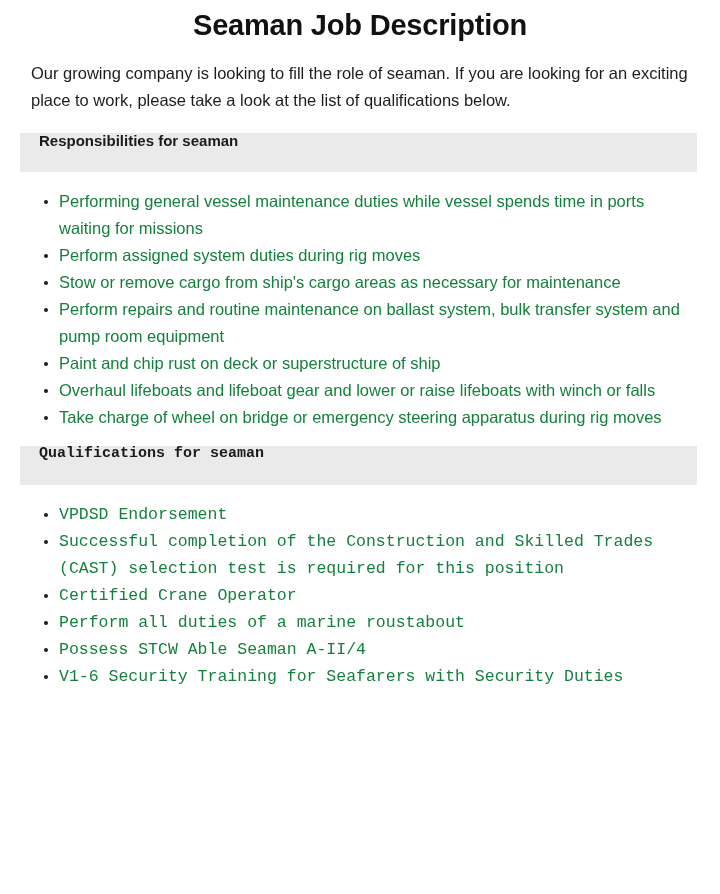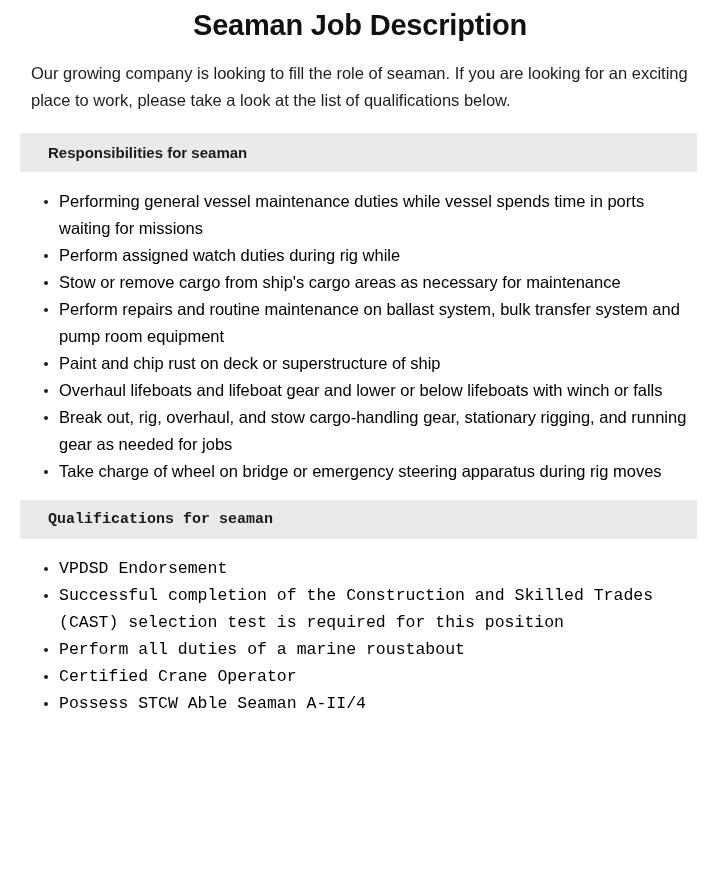--- a/index.html
+++ b/index.html
@@ -52,22 +52,22 @@
   .section.qualifications {
     margin-top: 15px;
     font-family: Liberation Mono, monospace;
   }
 
   .section-header {
     margin: 0 23px 0 20px;
     background: #eaeaea;
     height: 39px;
     display: flex;
-    align-items: center;
-    padding: 0 0 0 28px;
+    align-items: flex-start;
+    padding: 0 0 0 19px;
     box-sizing: border-box;
   }
   .section-header-text {
     font-size: 15px;
     font-weight: bold;
     color: #1b1b1b;
     line-height: 1;
   }
 
   
@@ -75,21 +75,21 @@
     margin: 16px 0 0 0;
     padding: 0;
     list-style: none;
   }
   .bullet-item {
     position: relative;
     margin: 0 22px 0 0;
     padding: 0 0 0 59px;
     font-size: 16.5px;
     line-height: 27px;
-    color: #000000;
+    color: #15803d;
   }
   .bullet-item::before {
     content: "";
     position: absolute;
     left: 44px;
     top: 12px;
     width: 4px;
     height: 4px;
     border-radius: 50%;
     background: #1d1d1d;
@@ -103,36 +103,36 @@
   <h1 class="doc-title">Seaman Job Description</h1>
 
   <p class="intro">Our growing company is looking to fill the role of seaman. If you are looking for an exciting place to work, please take a look at the list of qualifications below.</p>
 
   <section class="section responsibilities">
     <div class="section-header">
       <span class="section-header-text">Responsibilities for seaman</span>
     </div>
     <ul class="bullet-list">
       <li class="bullet-item">Performing general vessel maintenance duties while vessel spends time in ports waiting for missions</li>
-      <li class="bullet-item">Perform assigned watch duties during rig while</li>
+      <li class="bullet-item">Perform assigned system duties during rig moves</li>
       <li class="bullet-item">Stow or remove cargo from ship's cargo areas as necessary for maintenance</li>
       <li class="bullet-item">Perform repairs and routine maintenance on ballast system, bulk transfer system and pump room equipment</li>
       <li class="bullet-item">Paint and chip rust on deck or superstructure of ship</li>
-      <li class="bullet-item">Overhaul lifeboats and lifeboat gear and lower or below lifeboats with winch or falls</li>
-      <li class="bullet-item">Break out, rig, overhaul, and stow cargo-handling gear, stationary rigging, and running gear as needed for jobs</li>
+      <li class="bullet-item">Overhaul lifeboats and lifeboat gear and lower or raise lifeboats with winch or falls</li>
       <li class="bullet-item">Take charge of wheel on bridge or emergency steering apparatus during rig moves</li>
     </ul>
   </section>
 
   <section class="section qualifications">
     <div class="section-header">
       <span class="section-header-text">Qualifications for seaman</span>
     </div>
     <ul class="bullet-list">
       <li class="bullet-item">VPDSD Endorsement</li>
       <li class="bullet-item">Successful completion of the Construction and Skilled Trades (CAST) selection test is required for this position</li>
+      <li class="bullet-item">Certified Crane Operator</li>
       <li class="bullet-item">Perform all duties of a marine roustabout</li>
-      <li class="bullet-item">Certified Crane Operator</li>
       <li class="bullet-item">Possess STCW Able Seaman A-II/4</li>
+      <li class="bullet-item">V1-6 Security Training for Seafarers with Security Duties</li>
     </ul>
   </section>
 
 </div>
 
 </body></html>

